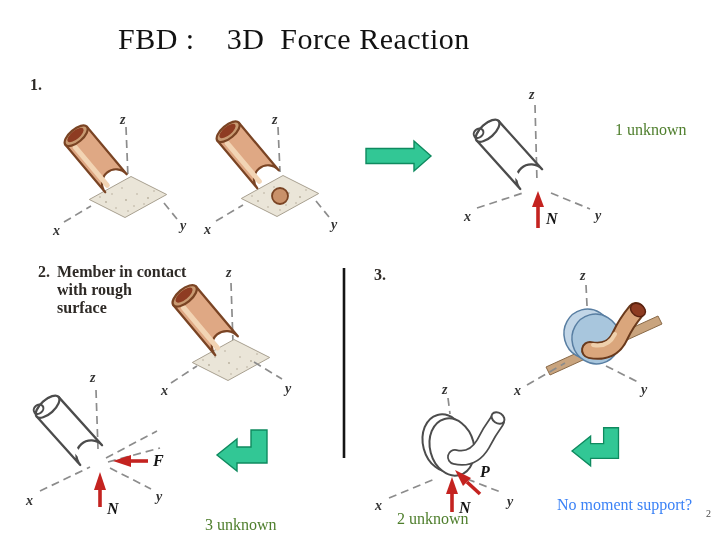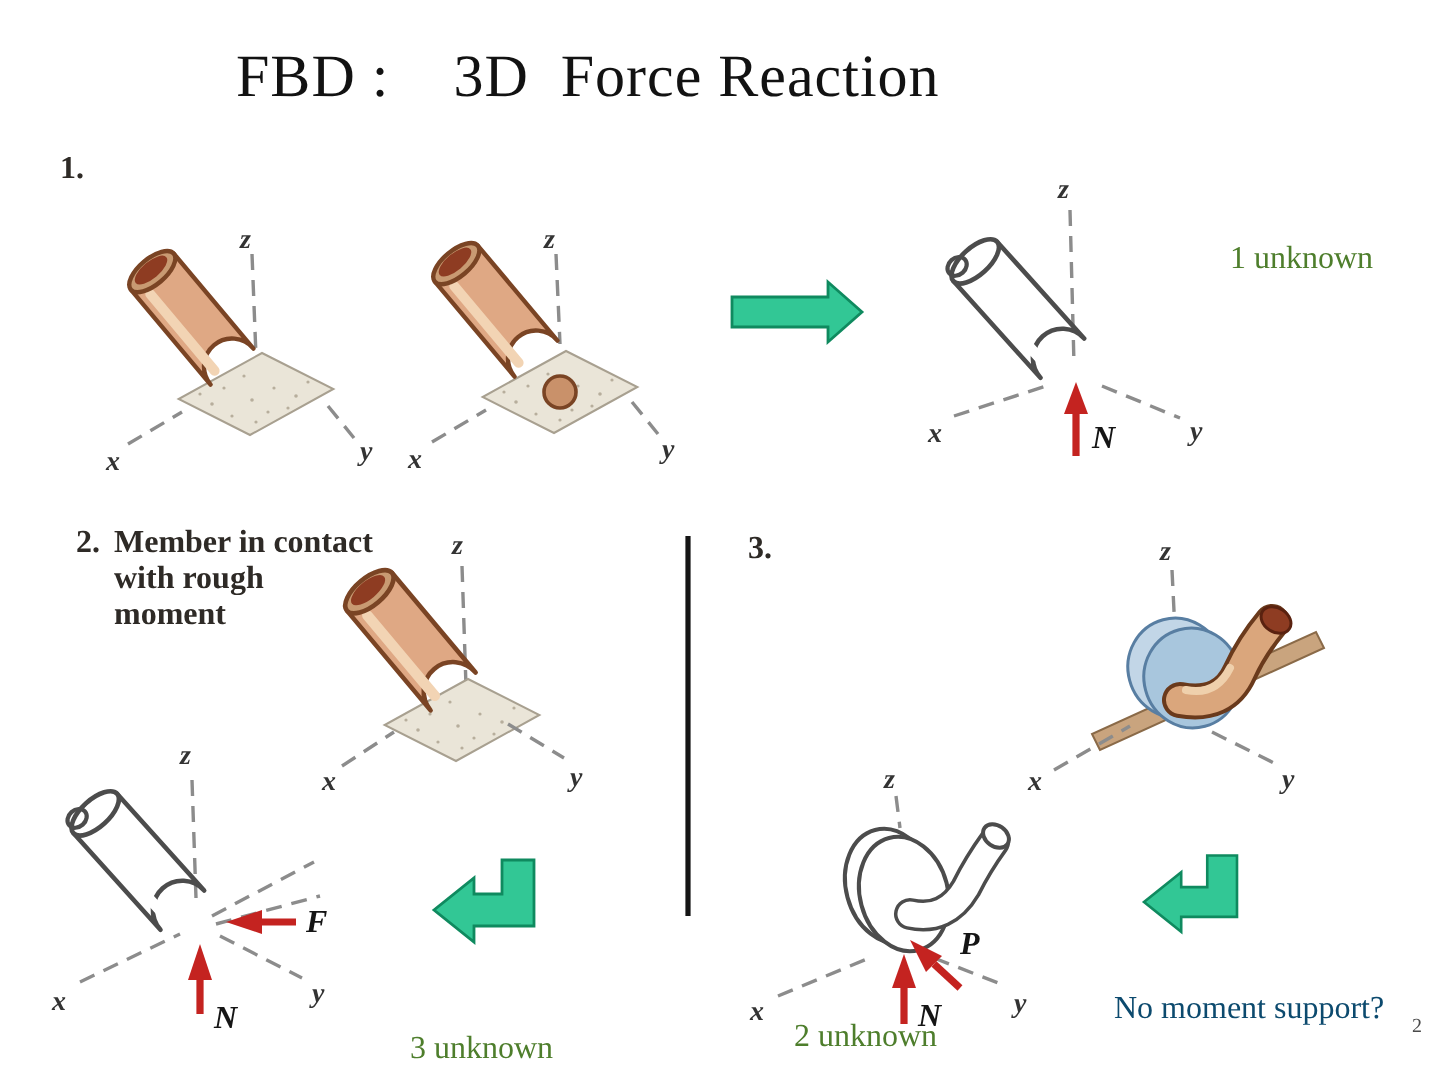--- a/index.html
+++ b/index.html
@@ -5,21 +5,21 @@
   html,body{margin:0;padding:0;background:#fff;}
   #slide{position:relative;width:720px;height:540px;background:#fff;overflow:hidden;
          font-family:"Liberation Serif",serif;}
   #art{position:absolute;left:0;top:0;}
   .title{position:absolute;left:118px;top:22px;font-size:30px;color:#121212;
          white-space:pre;letter-spacing:.5px;}
   .sec{position:absolute;display:flex;gap:7px;font-weight:700;font-size:16px;
        line-height:1.13;color:#2e2a26;}
   .sec .num{flex:none;}
   .anno{position:absolute;font-size:16px;color:#4e7e2c;white-space:nowrap;}
-  .anno.q{color:#0c4a6e;}
+  .anno.q{color:#3b82f6;}
   .pageno{position:absolute;font-size:10px;color:#4a4a4a;}
   .dash{stroke:#8c8c8c;stroke-width:1.7;stroke-dasharray:8 5;fill:none;}
   .axl{font:italic 700 14px "Liberation Serif",serif;fill:#333;}
   .fl{font:italic 700 16px "Liberation Serif",serif;fill:#151515;}
   .red-shaft{stroke:#c42320;stroke-width:3.6;}
   .red-head{fill:#c42320;stroke:none;}
   .garrow{fill:#32c795;stroke:#0f8a5f;stroke-width:1.4;}
   .cyl-tan{--cb:#dfa884;--cs:#7a4424;--co:#c89a72;--ci:#8e3c22;--ch:#f2d4b4;}
   .cyl-white{--cb:#ffffff;--cs:#4c4c4c;--co:#ffffff;--ci:#ffffff;--ch:#ffffff;--cl:#4c4c4c;}
   .wheel-out{fill:#fff;stroke:#4c4c4c;stroke-width:2;}
@@ -177,21 +177,21 @@
     <span>
       <br>
     </span>
   </div>
 
   <div class="sec" style="left:38px;top:263px;">
     <span class="num">2.</span>
     <span>
       <span>Member in contact</span><br>
       <span>with rough</span><br>
-      <span>moment</span>
+      <span>surface</span>
     </span>
   </div>
 
   <div class="sec" style="left:374px;top:266px;">
     <span class="num">3.</span>
   </div>
 
   <div class="anno" style="left:603px;top:121px;margin-left:12px;">1 unknown</div>
   <div class="anno" style="left:205px;top:516px;">3 unknown</div>
   <div class="anno" style="left:397px;top:510px;">2 unknown</div>

